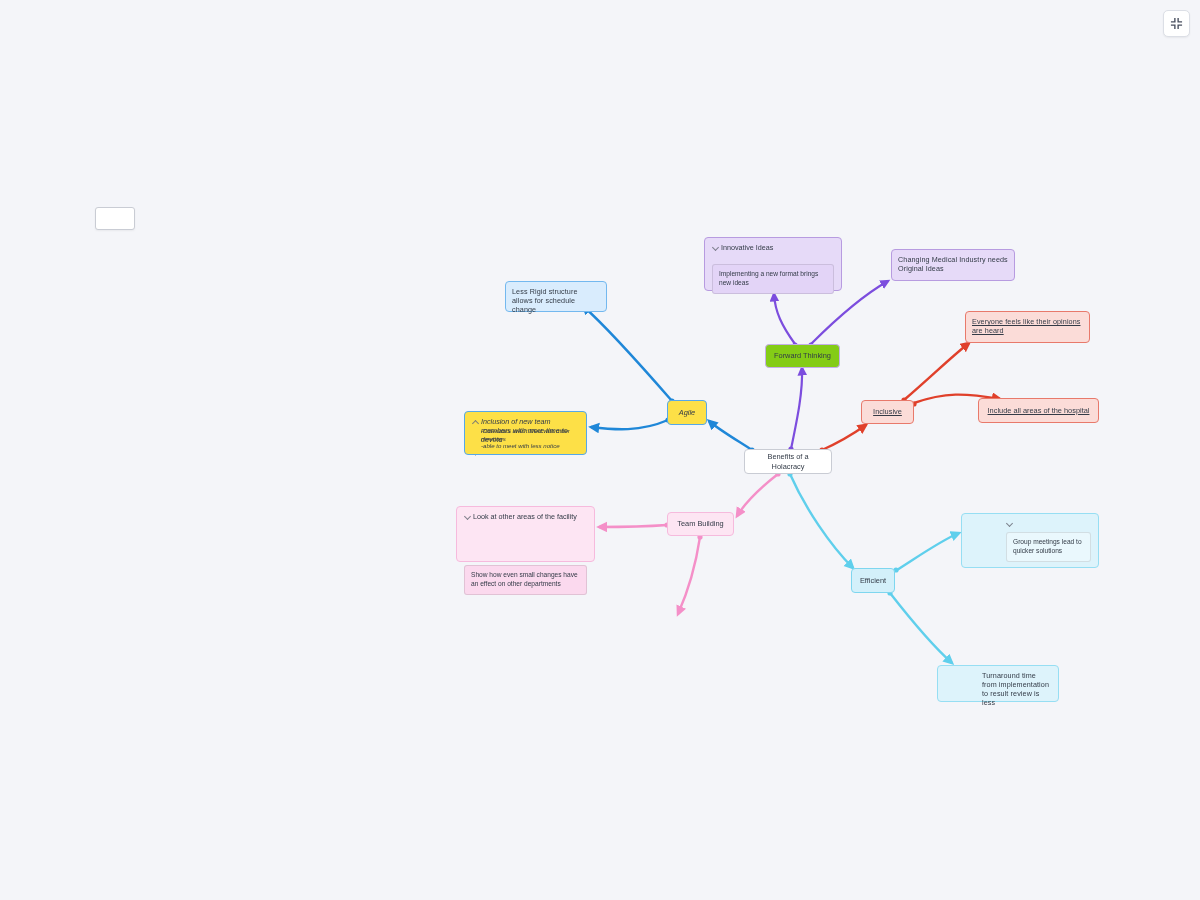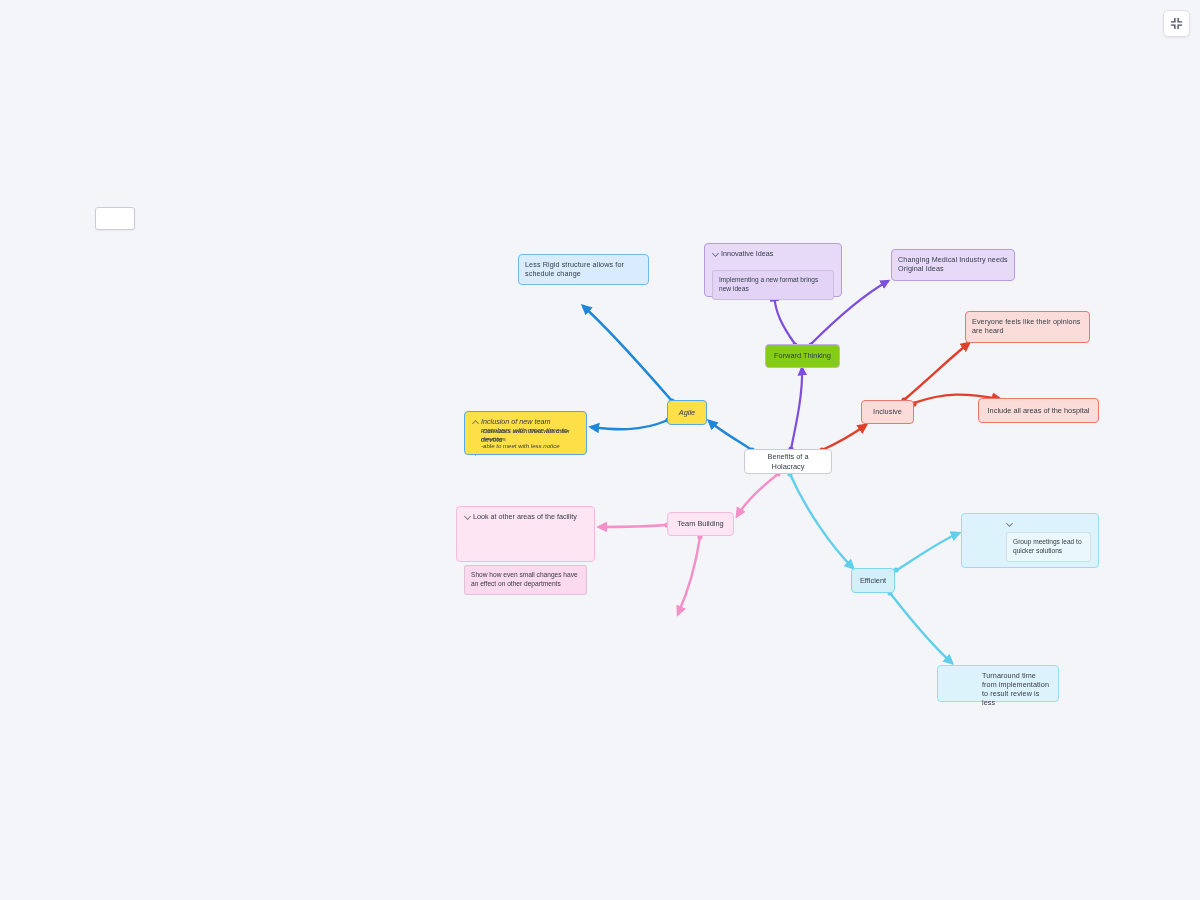--- a/index.html
+++ b/index.html
@@ -87,21 +87,21 @@
   }
   .child:last-child { margin-bottom: 0; }
   .sub-line { font-size: 6.1px; display: block; }
 
   
   .purple      { background:#e6daf8; border-color:#b79be0; }
   .purple-soft { background:#84cc16; border-color:#c4aee8; }
   .purple-chi  { background:#e3d4f7; }
   .blue        { background:#fde047; border-color:#56a8e8;font-style:italic; }
   .blue-soft   { background:#d9ecfd; border-color:#73b8ef; }
-  .red         { background:#fbdcd8; border-color:#e8796b; }
+  .red         { background:#fbdcd8; border-color:#e8796b;text-decoration:underline; }
   .pink-soft   { background:#fde5f3; border-color:#f6badd;gap:40px; }
   .pink-chi    { background:#fbd9ee; }
   .rose        { background:#fde3ee; border-color:#f6b9d3; }
   .rose-chi    { background:#fcd7e8; }
   .cyan        { background:#d3f0fa; border-color:#7ed6ef; }
   .cyan-soft   { background:#ddf3fb; border-color:#96def3;padding-left:44px; }
   .white       { background:#ffffff; border-color:#c9ccd4; }
 
   
   #fit-button {
@@ -199,37 +199,37 @@
   </svg>
 
   <div class="node white" style="left:744px; top:449px; width:88px; height:25px;">
     <span class="node-center-label">Benefits of a Holacracy</span>
   </div>
 
   <div class="node purple-soft" style="left:765px; top:344px; width:75px; height:24px;">
     <span class="node-center-label">Forward Thinking</span>
   </div>
 
-  <div class="node purple group" style="left:704px; top:243px; width:138px; height:54px;gap:8px;">
+  <div class="node purple group" style="left:704px; top:237px; width:138px; height:54px;gap:8px;">
     <div class="group-header">
       <span class="chev"></span>
       <span>Innovative Ideas</span>
     </div>
     <div class="child purple-chi">Implementing a new format brings new ideas</div>
   </div>
 
   <div class="node purple" style="left:891px; top:249px; width:124px; height:32px;">
     <span class="node-label">Changing Medical Industry needs Original Ideas</span>
   </div>
 
   <div class="node blue" style="left:667px; top:400px; width:40px; height:25px;">
     <span class="node-center-label">Agile</span>
   </div>
 
-  <div class="node blue-soft" style="left:505px; top:254px; width:131px; height:31px;margin-left:13px;">
+  <div class="node blue-soft" style="left:505px; top:281px; width:102px; height:31px;">
     <span class="node-label">Less Rigid structure allows for schedule change</span>
   </div>
 
   <div class="node blue group" style="left:464px; top:411px; width:123px; height:44px;">
     <div class="group-header" style="align-items:flex-start; margin-bottom:2px;">
       <span class="chev up" style="margin-top:1px;"></span>
       <span>Inclusion of new team members with more time to devote</span>
     </div>
     <span class="sub-line" style="margin-left:9px;">-Calendars aren't filled with other meetings</span>
     <span class="sub-line" style="margin-left:9px;">-able to meet with less notice</span>

